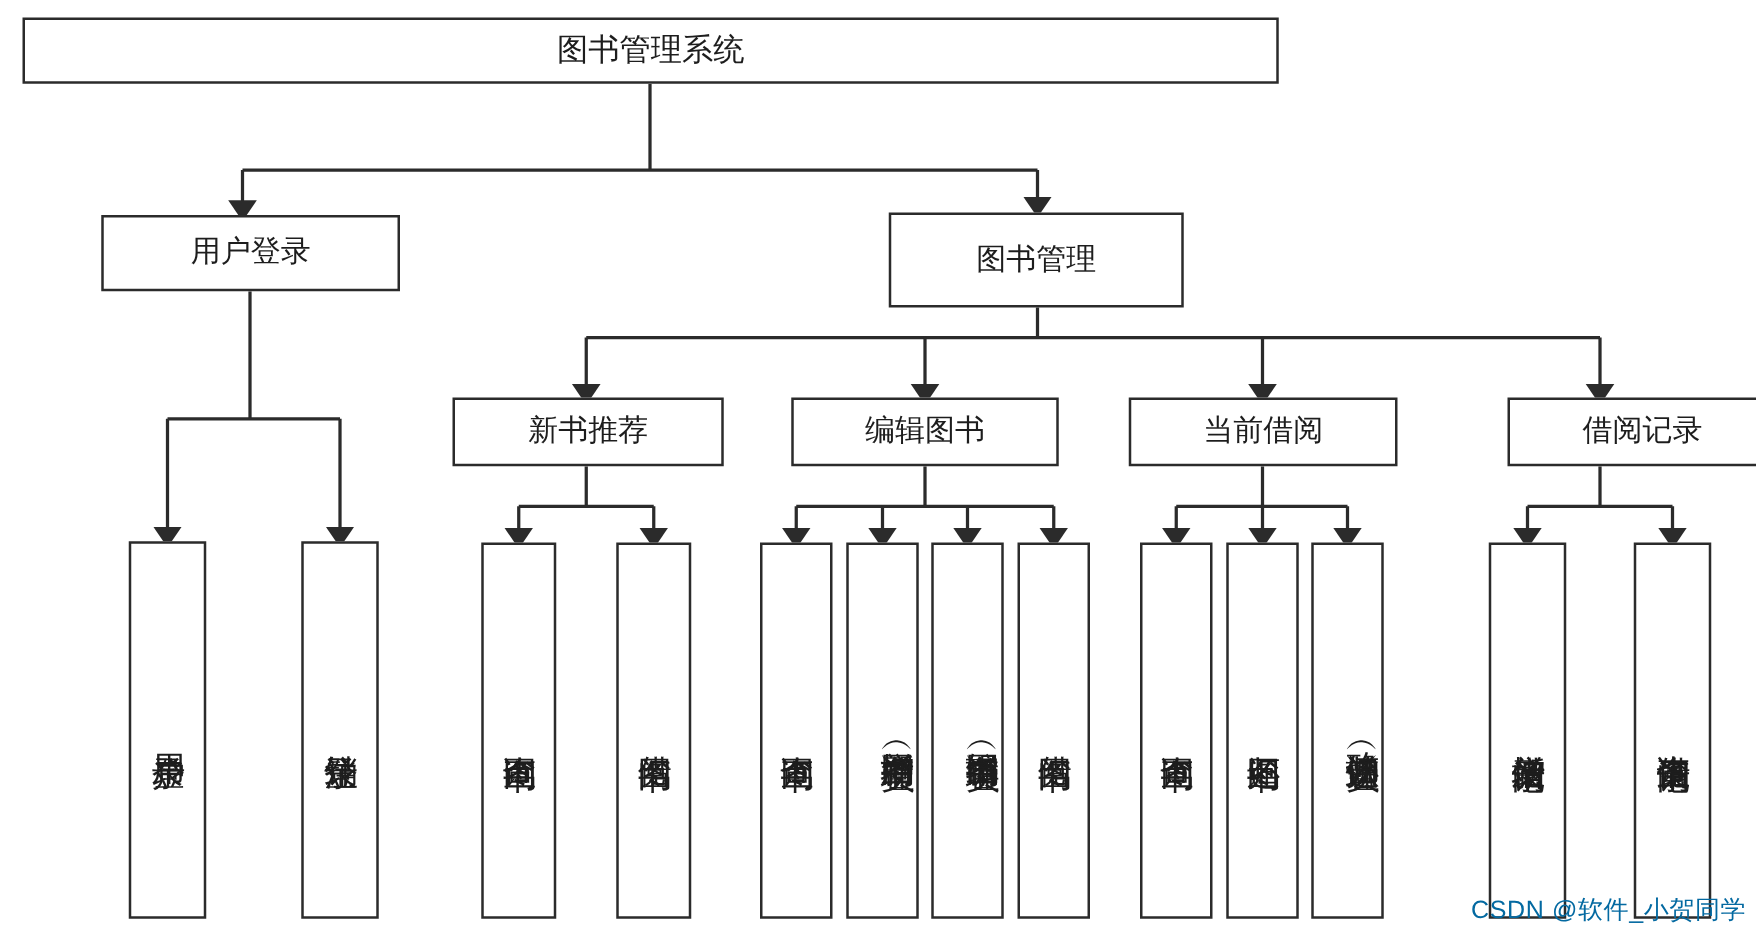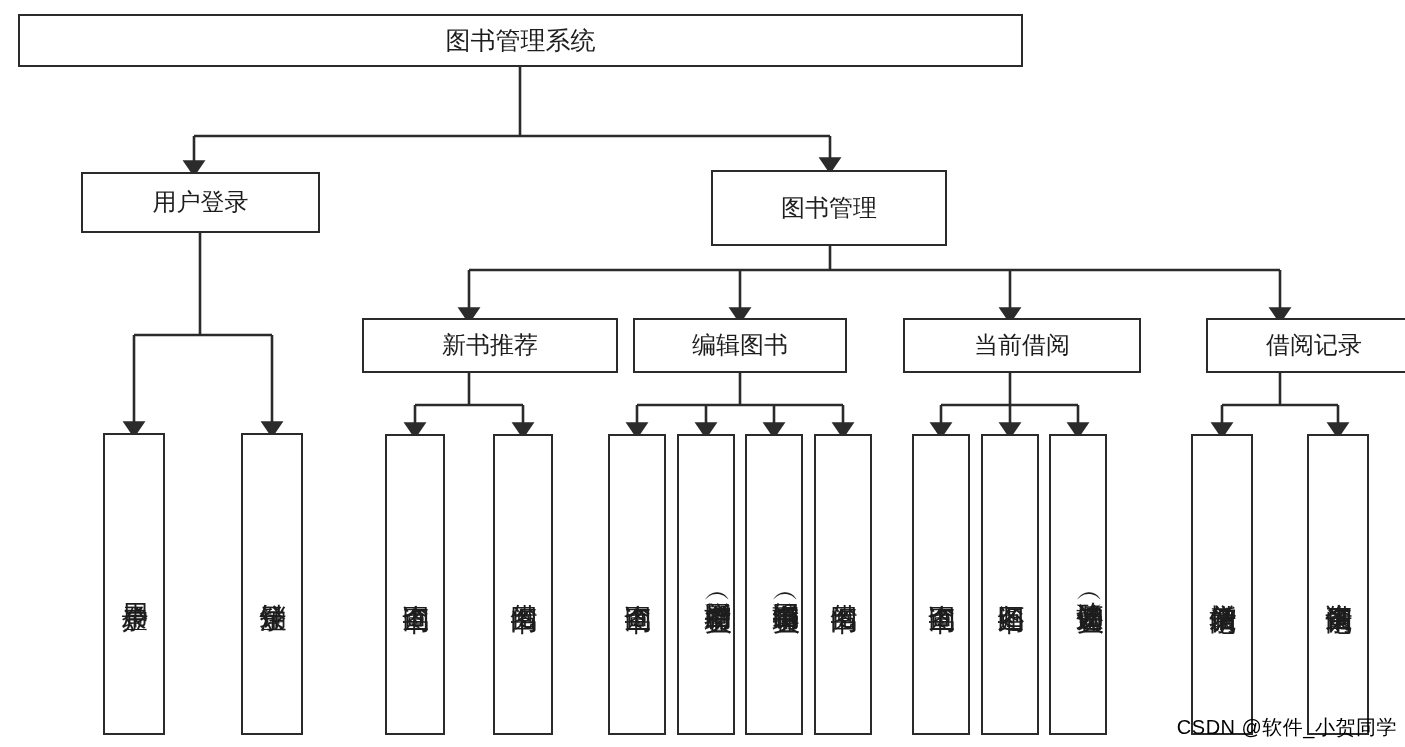--- a/index.html
+++ b/index.html
@@ -65,21 +65,21 @@
     white-space: pre-line;
   }
   .vert .label {
     white-space: nowrap;
   }
   #watermark {
     position: absolute;
     right: 8px;
     bottom: 6px;
     font-size: 20px;
-    color: #000000;
+    color: #0369a1;
     letter-spacing: 0.5px;
     z-index: 5;
     user-select: none;
   }
 </style>
 </head>
 <body>
 
 <div id="canvas">
 
@@ -138,29 +138,29 @@
   </div>
 
   <div class="node level2" style="left:81px; top:172px; width:239px; height:61px;">
     <span class="label">用户登录</span>
   </div>
 
   <div class="node level2" style="left:711px; top:170px; width:236px; height:76px;">
     <span class="label">图书管理</span>
   </div>
 
-  <div class="node level3" style="left:362px; top:318px; width:256px; height:55px;">
+  <div class="node level3" style="left:362px; top:318px; width:217px; height:55px;">
     <span class="label">新书推荐</span>
   </div>
 
   <div class="node level3" style="left:633px; top:318px; width:214px; height:55px;">
     <span class="label">编辑图书</span>
   </div>
 
-  <div class="node level3" style="left:903px; top:318px; width:238px; height:55px;">
+  <div class="node level3" style="left:903px; top:318px; width:215px; height:55px;">
     <span class="label">当前借阅</span>
   </div>
 
   <div class="node level3" style="left:1172px; top:318px; width:216px; height:55px;margin-left:34px;">
     <span class="label">借阅记录</span>
   </div>
 
   <div class="node vert" style="left:103px; top:433px; width:62px; height:302px; font-size:27px;">
     <span class="label">用户登录</span>
   </div>

